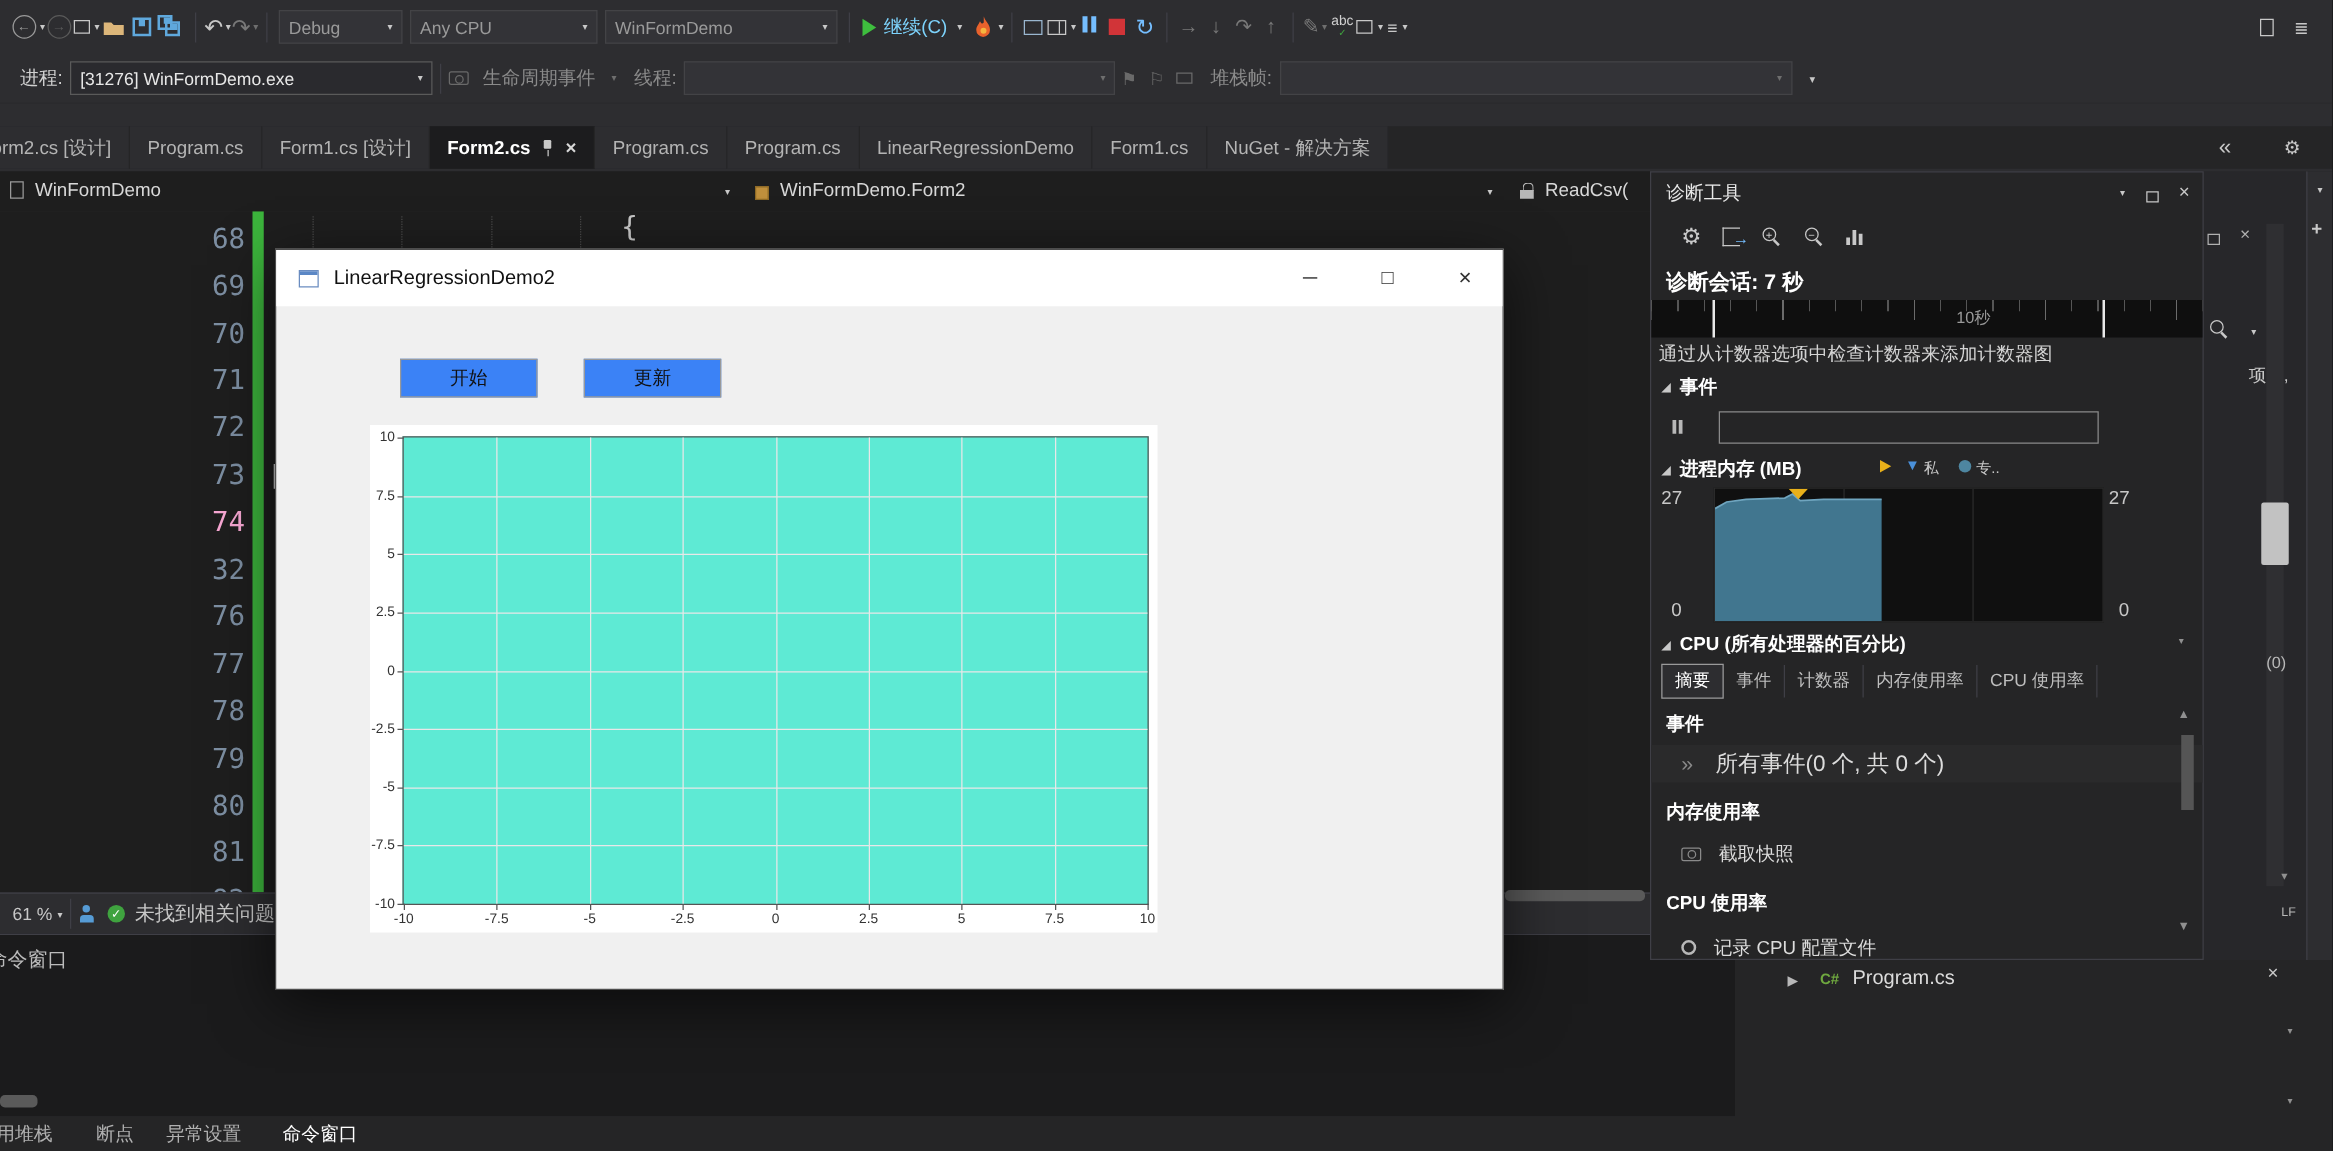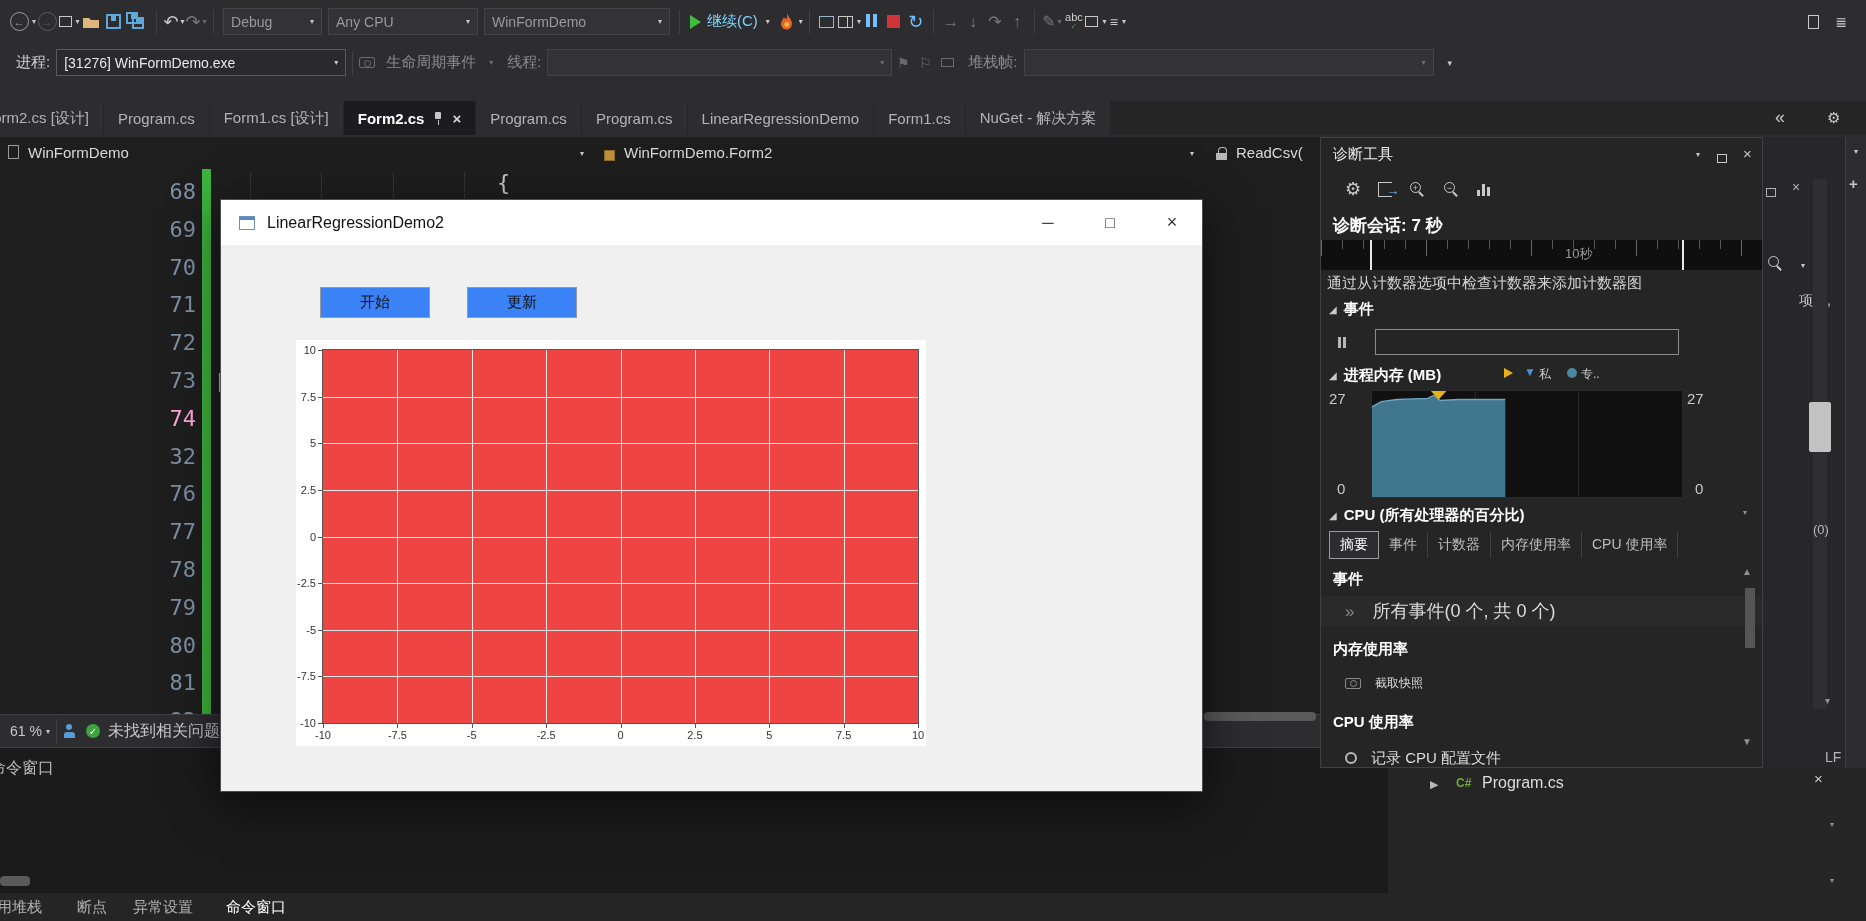--- a/index.html
+++ b/index.html
@@ -92,21 +92,21 @@
   #sol-frag { left:1388px; top:768px; width:478px; height:125px; background:#252526; z-index:10; overflow:hidden; }
   #right-zone { left:1763px; top:137px; width:103px; height:631px; background:#27272a; z-index:8; overflow:hidden; }
   
   #form-window { left:220px; top:199px; width:983px; height:593px; background:#f0f0f0; border:1px solid #4d4d4d; box-shadow:0 12px 45px rgba(0,0,0,0.6); z-index:50; }
   #form-titlebar { position:absolute; left:0; top:0; width:100%; height:45px; background:#ffffff; display:flex; align-items:center; }
   .formico { width:16px; height:14px; border:1px solid #6a8cc0; position:relative; display:inline-block; }
   .formico::before { content:""; position:absolute; left:0; top:0; width:100%; height:3px; background:#5b87c5; }
   .wbtn { width:44px; height:30px; display:inline-flex; align-items:center; justify-content:center; color:#333; }
   .formbtn { position:absolute; width:110px; height:31px; background:#3b82f6; border:1px solid #999999; display:flex; align-items:center; justify-content:center; font-size:15px; color:#111; }
   #chart-bg { position:absolute; left:75px; top:140px; width:630px; height:406px; background:#ffffff; }
-  #plot { position:absolute; left:101px; top:149px; width:597px; height:375px; background:#ef4444; border:1px solid #555; }
+  #plot { position:absolute; left:101px; top:149px; width:597px; height:375px; background:#5eead4; border:1px solid #555; }
   .gv { position:absolute; top:0; bottom:0; width:1px; background:#e8e8e8; }
   .gh { position:absolute; left:0; right:0; height:1px; background:#e8e8e8; }
   .ylab { position:absolute; right:calc(100% + 7px); transform:translateY(-50%); font-size:11px; color:#333; white-space:nowrap; }
   .xlab { position:absolute; top:calc(100% + 6px); transform:translateX(-50%); font-size:11px; color:#333; white-space:nowrap; }
   .ticky { position:absolute; left:-5px; width:5px; height:1px; background:#555; }
   .tickx { position:absolute; bottom:-5px; width:1px; height:5px; background:#555; }
   .flag { font-size:14px; color:#6a6a6a; }
 </style>
 </head>
 <body>
@@ -369,21 +369,21 @@
   <div id="right-zone" class="abs">
     <span class="abs" style="left:3px;top:46px;"><span class="winbox" style="border-color:#b0b0b0;"></span></span>
     <span class="abs" style="left:29px;top:42px;font-size:14px;color:#b0b0b0;">×</span>
     <span class="abs" style="left:4px;top:118px;"><span class="mag"></span></span>
     <span class="abs dd" style="left:36px;top:124px;">▾</span>
     <span class="abs" style="left:36px;top:155px;font-size:14px;color:#c8c8c8;white-space:nowrap;">项目,</span>
     <span class="abs" style="left:50px;top:42px;width:14px;height:530px;background:#2f2f32;"></span>
     <span class="abs" style="left:46px;top:265px;width:22px;height:50px;background:#c2c2c2;border-radius:2px;"></span>
     <span class="abs" style="left:50px;top:385px;font-size:13px;color:#b8b8b8;">(0)</span>
     <span class="abs dd" style="left:60px;top:558px;font-size:10px;color:#909090;">▾</span>
-    <span class="abs" style="left:62px;top:612px;font-size:14px;color:#b8b8b8;">LF</span>
+    <span class="abs" style="left:62px;top:588px;font-size:10px;color:#b8b8b8;">LF</span>
     <span class="abs" style="left:82px;top:0;width:21px;height:631px;background:#2d2d30;border-left:1px solid #3f3f46;"></span>
     <span class="abs dd" style="left:89px;top:10px;">▾</span>
     <span class="abs" style="left:86px;top:38px;font-size:15px;font-weight:bold;color:#c8c8c8;">+</span>
   </div>
 
   <div id="sol-frag" class="abs">
     <span class="abs" style="left:42px;top:10px;font-size:11px;color:#b8b8b8;">▶</span>
     <span class="abs" style="left:68px;top:8px;font-size:12px;font-weight:bold;color:#6fa83f;">C#</span>
     <span class="abs" style="left:94px;top:6px;font-size:16px;color:#dcdcdc;">Program.cs</span>
     <span class="abs" style="left:426px;top:2px;font-size:15px;color:#c8c8c8;">×</span>
@@ -470,21 +470,21 @@
     </div>
 
     <span class="abs bold-hdr" style="left:12px;top:432px;">事件</span>
     <div class="abs row" style="left:0;top:458px;width:443px;height:30px;background:#2a2a2b;">
       <span style="margin-left:24px;font-size:17px;color:#8a8a8a;line-height:1;">»</span>
       <span style="margin-left:18px;font-size:18px;color:#dcdcdc;">所有事件(0 个, 共 0 个)</span>
     </div>
     <span class="abs bold-hdr" style="left:12px;top:502px;">内存使用率</span>
     <div class="abs row" style="left:0;top:530px;width:443px;height:30px;">
       <span class="cam" style="margin-left:24px;"></span>
-      <span style="margin-left:14px;font-size:12px;color:#dcdcdc;">截取快照</span>
+      <span style="margin-left:14px;font-size:15px;color:#dcdcdc;">截取快照</span>
     </div>
     <span class="abs bold-hdr" style="left:12px;top:575px;">CPU 使用率</span>
     <div class="abs row" style="left:0;top:605px;width:443px;height:30px;">
       <span class="rec-circle" style="margin-left:24px;"></span>
       <span style="margin-left:14px;font-size:15px;color:#dcdcdc;">记录 CPU 配置文件</span>
     </div>
     <span class="abs" style="left:421px;top:428px;font-size:10px;color:#909090;">▲</span>
     <span class="abs" style="left:424px;top:450px;width:10px;height:60px;background:#555;"></span>
     <span class="abs" style="left:421px;top:598px;font-size:10px;color:#909090;">▼</span>
   </div>

